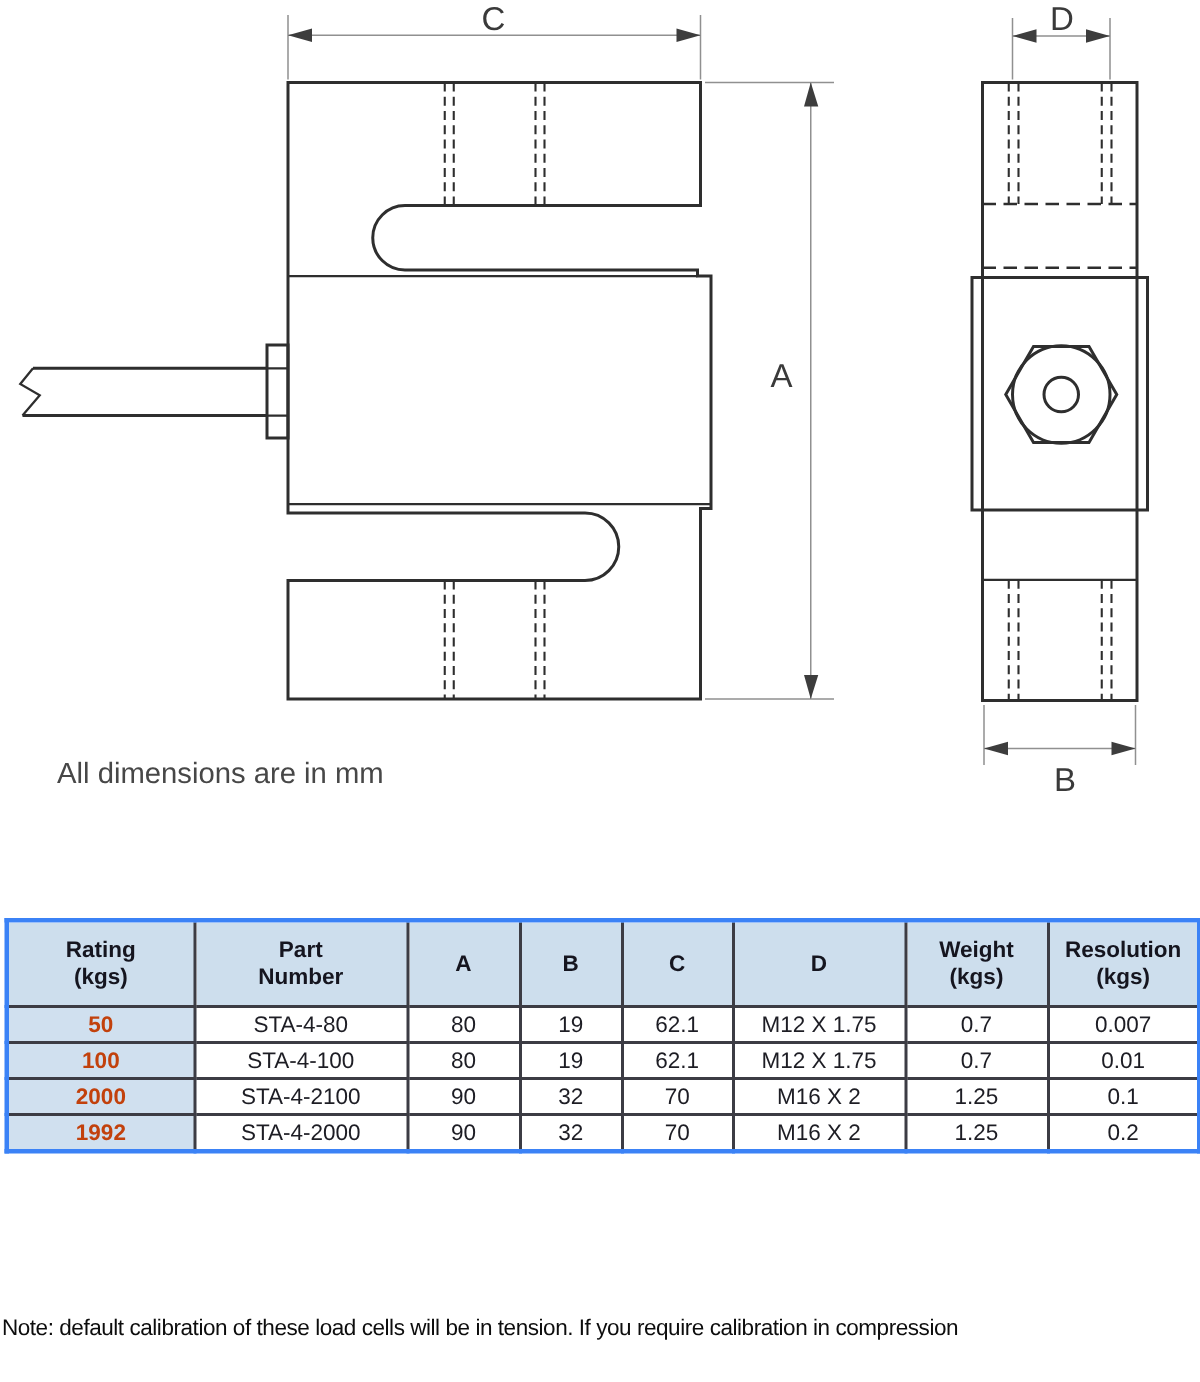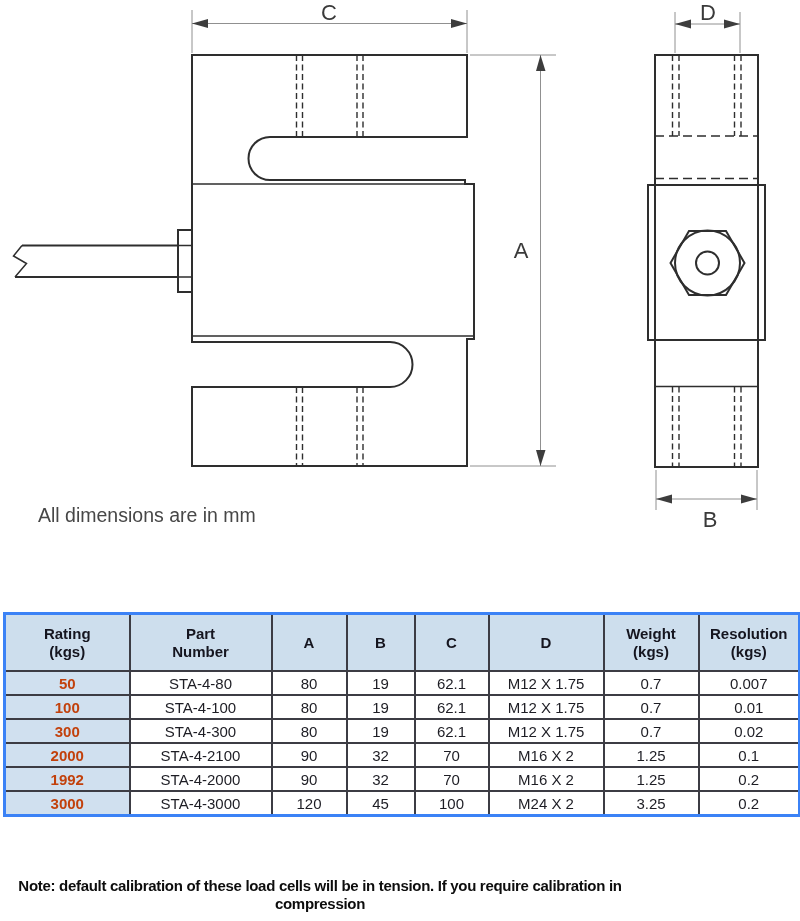--- a/index.html
+++ b/index.html
@@ -12,21 +12,21 @@
               table-layout:fixed;border:3px solid #3b82f6;}
   #spec-table th,#spec-table td{border:2px solid #3c3c44;text-align:center;vertical-align:middle;
               padding:0;color:#1d1d24;overflow:hidden;}
   #spec-table th{height:55px;background:#cddeed;font-size:15px;font-weight:bold;
               color:#15151f;white-space:pre-line;line-height:18px;}
   #spec-table td{height:22px;font-size:15px;background:#ffffff;}
   #spec-table td.rating{background:#d0e0ef;font-weight:bold;color:#c2410c;}
 
   
   #calibration-note{position:absolute;left:0;top:877px;width:640px;text-align:center;
-              font-size:15px;font-weight:bold;color:#0d0d0d;line-height:17.5px;
+              font-size:15px;font-weight:normal;color:#0d0d0d;line-height:17.5px;
               letter-spacing:-0.3px;}
 
   
   .outline{fill:none;stroke:#2e2e2e;stroke-width:2;}
   .thinline{fill:none;stroke:#2e2e2e;stroke-width:1.5;}
   .hidden-line{fill:none;stroke:#2e2e2e;stroke-width:1.4;stroke-dasharray:6,3.5;}
   .hidden-line-h{fill:none;stroke:#2e2e2e;stroke-width:1.6;stroke-dasharray:9,5;}
   .dimline{fill:none;stroke:#909090;stroke-width:1;}
   .arrow{fill:#3d3d3d;stroke:none;}
   .dimtext{fill:#3a3a3a;font-size:22px;font-family:"Liberation Sans",sans-serif;}
@@ -154,59 +154,39 @@
           <td class="rating">100</td>
           <td>STA-4-100</td>
           <td>80</td>
           <td>19</td>
           <td>62.1</td>
           <td>M12 X 1.75</td>
           <td>0.7</td>
           <td>0.01</td>
         </tr>
         <tr>
-          <td class="rating">300</td>
-          <td>STA-4-300</td>
-          <td>80</td>
-          <td>19</td>
-          <td>62.1</td>
-          <td>M12 X 1.75</td>
-          <td>0.7</td>
-          <td>0.02</td>
-        </tr>
-        <tr>
           <td class="rating">2000</td>
           <td>STA-4-2100</td>
           <td>90</td>
           <td>32</td>
           <td>70</td>
           <td>M16 X 2</td>
           <td>1.25</td>
           <td>0.1</td>
         </tr>
         <tr>
           <td class="rating">1992</td>
           <td>STA-4-2000</td>
           <td>90</td>
           <td>32</td>
           <td>70</td>
           <td>M16 X 2</td>
           <td>1.25</td>
           <td>0.2</td>
         </tr>
-        <tr>
-          <td class="rating">3000</td>
-          <td>STA-4-3000</td>
-          <td>120</td>
-          <td>45</td>
-          <td>100</td>
-          <td>M24 X 2</td>
-          <td>3.25</td>
-          <td>0.2</td>
-        </tr>
       </tbody>
   </table>
 
   <div id="calibration-note">
     <div>Note: default calibration of these load cells will be in tension. If you require calibration in compression</div>
   </div>
 
 </div>
 
 </body></html>

